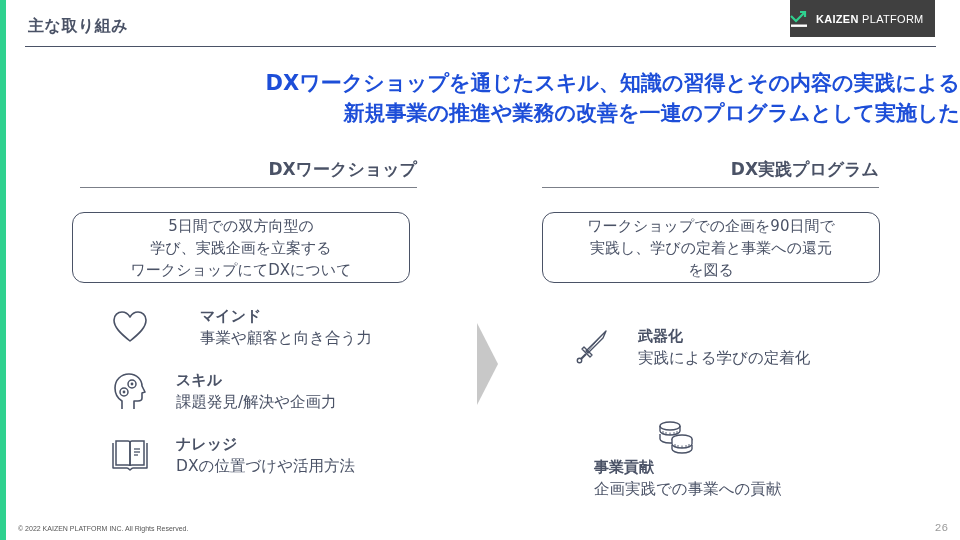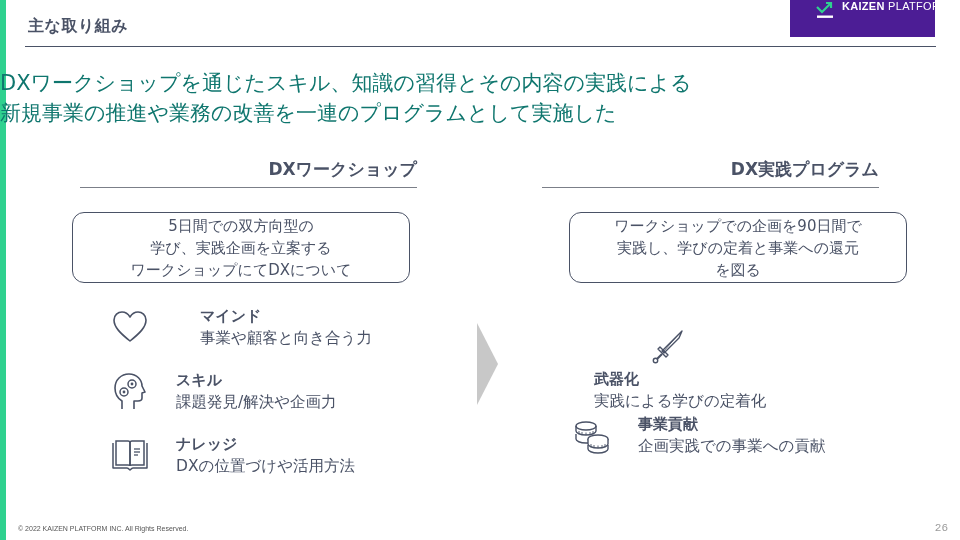--- a/index.html
+++ b/index.html
@@ -4,27 +4,27 @@
 <style>
   * { margin: 0; padding: 0; box-sizing: border-box; }
   html, body { width: 960px; height: 540px; overflow: hidden; background: #ffffff; }
   body { position: relative; font-family: "DejaVu Sans", "Liberation Sans", sans-serif; color: #4a5266; }
 
   .accent-stripe { position: absolute; left: 0; top: 0; width: 6px; height: 540px; background: #2fd18f; }
 
   .page-title { position: absolute; left: 28px; top: 16px; font-size: 16px; font-weight: bold; color: #4a5266; letter-spacing: 0.5px; }
   .title-rule { position: absolute; left: 25px; top: 46px; width: 911px; height: 1px; background: #4a5266; }
 
-  .logo { position: absolute; left: 790px; top: 0; width: 145px; height: 37px; background: #4c1d95; display: flex; align-items: flex-start; padding-left: 26px; }
+  .logo { position: absolute; left: 790px; top: 0; width: 145px; height: 37px; background: #404040; display: flex; align-items: center; padding-left: 0; }
   .logo svg { width: 20px; height: 20px; flex: none; }
   .logo-text { margin-left: 6px; font-family: "Liberation Sans", sans-serif; font-size: 11px; color: #ffffff; letter-spacing: 0.3px; white-space: nowrap; }
   .logo-text b { font-weight: bold; }
   .logo-text span { font-weight: normal; }
 
-  .headline { position: absolute; left: 0; top: 68px; width: 960px; text-align: left; font-size: 21px; font-weight: normal; color: #0f766e; line-height: 30px; }
+  .headline { position: absolute; left: 0; top: 68px; width: 960px; text-align: right; font-size: 21px; font-weight: bold; color: #1d4ed8; line-height: 30px; }
   .headline div { white-space: nowrap; }
 
   .col-title { position: absolute; font-size: 17px; font-weight: bold; color: #4a5266; text-align: right; top: 158px; }
   .col-rule { position: absolute; top: 187px; height: 1px; background: #7b7f88; }
 
   .desc-box { position: absolute; top: 212px; height: 71px; border: 1px solid #4a5266; border-radius: 12px; display: flex; flex-direction: column; align-items: center; justify-content: center; font-size: 15px; line-height: 22px; color: #4a5266; text-align: center; }
 
   .item { position: absolute; display: flex; align-items: center; }
   .item-icon { width: 44px; height: 44px; flex: none; display: flex; align-items: center; justify-content: center; }
   .item-icon svg { width: 40px; height: 40px; }
@@ -109,43 +109,43 @@
   <div class="item-text">
     <div class="item-title">ナレッジ</div>
     <div class="item-desc">DXの位置づけや活用方法</div>
   </div>
 </div>
 
 <div class="flow-arrow"></div>
 
 <div class="col-title" style="left:542px;width:337px;">DX実践プログラム</div>
 <div class="col-rule" style="left:542px;width:337px;"></div>
-<div class="desc-box" style="left:542px;width:338px;margin-left:27px;">
+<div class="desc-box" style="left:542px;width:338px;">
   <div>ワークショップでの企画を90日間で</div>
   <div>実践し、学びの定着と事業への還元</div>
   <div>を図る</div>
 </div>
 
-<div class="item" style="left:570px;top:325px;flex-direction:column;">
+<div class="item" style="left:570px;top:325px;">
   <div class="item-icon">
     <svg viewBox="0 0 40 40">
       <path d="M34 4 L31 11 L16 26 L14 24 L29 9 Z" fill="none" stroke="#4a5266" stroke-width="1.4" stroke-linejoin="round"></path>
       <line x1="30" y1="8" x2="15" y2="25" stroke="#4a5266" stroke-width="0.9"></line>
       <path d="M10 22 L12 20 L20 28 L18 30 Z" fill="none" stroke="#4a5266" stroke-width="1.4" stroke-linejoin="round"></path>
       <line x1="14" y1="27" x2="9" y2="32" stroke="#4a5266" stroke-width="2.2"></line>
       <circle cx="7.5" cy="33.5" r="2.2" fill="none" stroke="#4a5266" stroke-width="1.4"></circle>
     </svg>
   </div>
   <div class="item-text">
     <div class="item-title">武器化</div>
     <div class="item-desc">実践による学びの定着化</div>
   </div>
 </div>
 
-<div class="item" style="left:570px;top:413px;">
+<div class="item" style="left:570px;top:413px;flex-direction:column;">
   <div class="item-icon">
     <svg viewBox="0 0 40 40">
       <ellipse cx="14" cy="11" rx="10" ry="4" fill="none" stroke="#4a5266" stroke-width="1.4"></ellipse>
       <path d="M4 11 V16 C4 18 8 20 14 20 C20 20 24 18 24 16 V11" fill="none" stroke="#4a5266" stroke-width="1.4"></path>
       <path d="M4 19 V24 C4 26 8 28 14 28 L16 28" fill="none" stroke="#4a5266" stroke-width="1.4"></path>
       <ellipse cx="26" cy="24" rx="10" ry="4" fill="#ffffff" stroke="#4a5266" stroke-width="1.4"></ellipse>
       <path d="M16 24 V29 C16 31 20 33 26 33 C32 33 36 31 36 29 V24" fill="#ffffff" stroke="#4a5266" stroke-width="1.4"></path>
       <path d="M16 30 V34 C16 36 20 38 26 38 C32 38 36 36 36 34 V30" fill="none" stroke="#4a5266" stroke-width="1.4"></path>
       <g stroke="#4a5266" stroke-width="0.9">
         <line x1="7" y1="16" x2="7" y2="19"></line>

